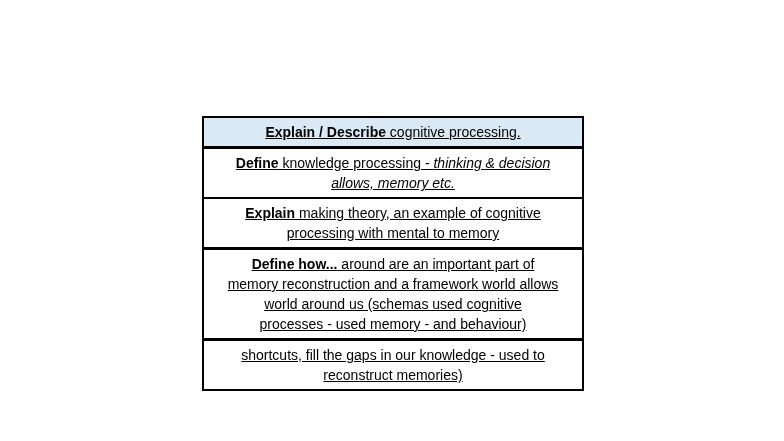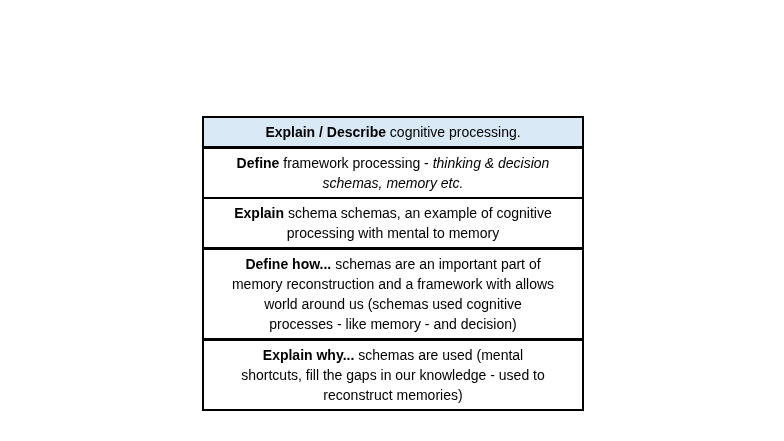--- a/index.html
+++ b/index.html
@@ -26,20 +26,21 @@
     background: #ffffff;
   }
   .row {
     box-sizing: border-box;
     background: #ffffff;
     border-top: 2px solid #000000;
     padding: 4px 5px;
     text-align: center;
     font-size: 14px;
     line-height: 20px;
+    text-decoration: underline;
   }
   .row:first-child {
     border-top: none;
   }
   .row.blue {
     background: #d9e9f6;
   }
   .row.thick {
     border-top-width: 3px;
   }
@@ -52,32 +53,31 @@
 </style>
 </head>
 <body>
 
 <div class="page">
   <div class="todo-table" id="todo-table">
       <div class="row blue">
         <div class="line"><span class="b">Explain / Describe</span><span> cognitive processing.</span></div>
       </div>
       <div class="row thick">
-        <div class="line"><span class="b">Define</span><span> framework processing - </span><span class="i">thinking &amp; decision</span></div>
-        <div class="line"><span class="i">schemas, memory etc.</span></div>
+        <div class="line"><span class="b">Define</span><span> knowledge processing - </span><span class="i">thinking &amp; decision</span></div>
+        <div class="line"><span class="i">allows, memory etc.</span></div>
       </div>
       <div class="row">
-        <div class="line"><span class="b">Explain</span><span> schema schemas, an example of cognitive</span></div>
+        <div class="line"><span class="b">Explain</span><span> making theory, an example of cognitive</span></div>
         <div class="line"><span>processing with mental to memory</span></div>
       </div>
       <div class="row thick">
-        <div class="line"><span class="b">Define how...</span><span> schemas are an important part of</span></div>
-        <div class="line"><span>memory reconstruction and a framework with allows</span></div>
+        <div class="line"><span class="b">Define how...</span><span> around are an important part of</span></div>
+        <div class="line"><span>memory reconstruction and a framework world allows</span></div>
         <div class="line"><span>world around us (schemas used cognitive</span></div>
-        <div class="line"><span>processes - like memory - and decision)</span></div>
+        <div class="line"><span>processes - used memory - and behaviour)</span></div>
       </div>
       <div class="row thick">
-        <div class="line"><span class="b">Explain why...</span><span> schemas are used (mental</span></div>
         <div class="line"><span>shortcuts, fill the gaps in our knowledge - used to</span></div>
         <div class="line"><span>reconstruct memories)</span></div>
       </div>
     </div>
 </div>
 
 </body></html>

